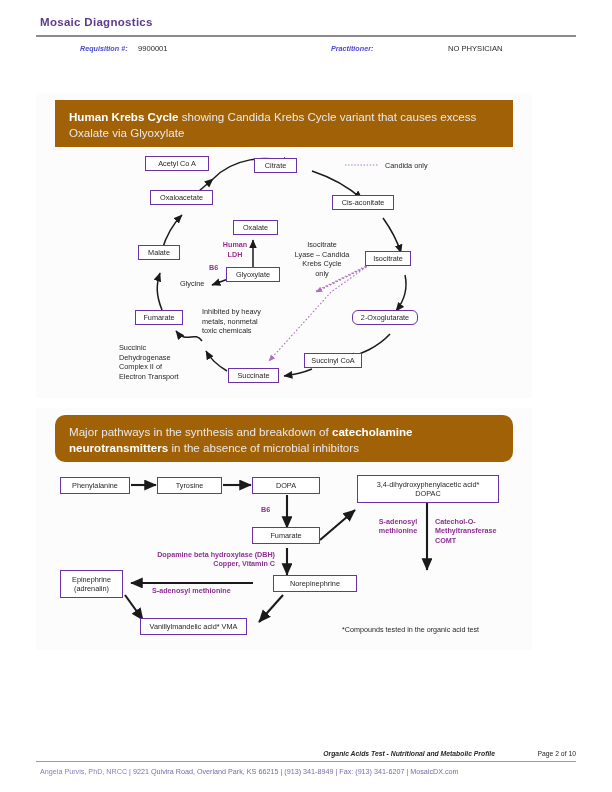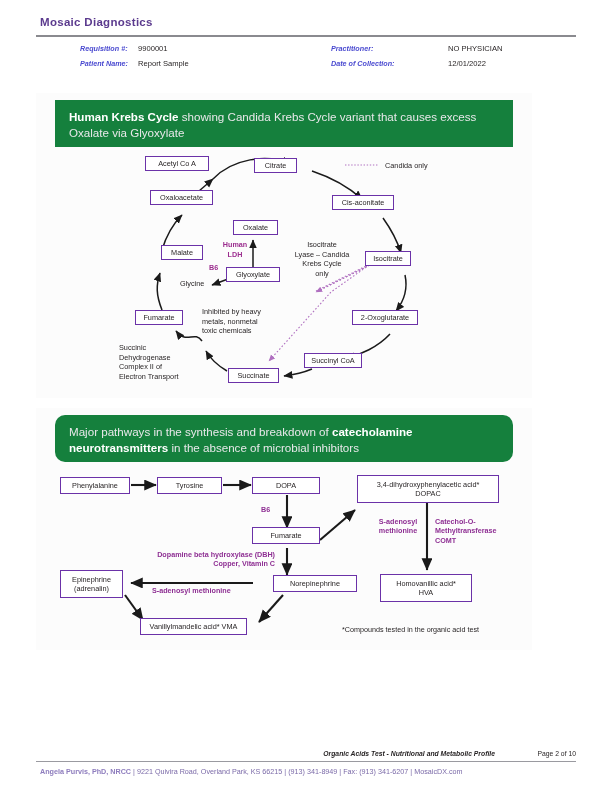--- a/index.html
+++ b/index.html
@@ -16,21 +16,21 @@
   .brand-rule{position:absolute;left:36px;top:35px;width:540px;height:1.5px;background:#8a8a8f;}
 
   .info{position:absolute;left:36px;top:44px;width:544px;font-size:7.4px;}
   .info-row{position:relative;height:15px;}
   .lbl{position:absolute;font-style:italic;font-weight:bold;color:#4a4ad0;font-size:7.2px;}
   .val{position:absolute;color:#231f20;font-size:7.6px;}
   .c1{left:0px;margin-left:44px;} .c2{left:102px;} .c3{left:295px;} .c4{left:412px;}
 
   
   .panel{position:absolute;background:#fcfcfc;}
-  .banner{position:absolute;background:#15803d;color:#e8e8ea;
+  .banner{position:absolute;background:#a16207;color:#e8e8ea;
           font-size:11.6px;line-height:16px;padding:9px 14px 10px 14px;
           box-sizing:border-box;}
   .banner b{color:#ffffff;font-weight:bold;}
 
   
   .dg{position:absolute;}
   .node{position:absolute;box-sizing:border-box;border:1.1px solid #6b32a8;
         background:#ffffff;color:#231f20;font-size:7.3px;line-height:9.4px;
         display:flex;align-items:center;justify-content:center;text-align:center;}
   .plain{position:absolute;font-size:7.3px;line-height:9.6px;color:#231f20;}
@@ -40,42 +40,36 @@
   .foot-note{position:absolute;font-size:7.2px;color:#231f20;}
 
   svg.lay{position:absolute;left:0;top:0;overflow:visible;}
 
   
   .f-title{position:absolute;right:117px;top:750px;font-size:6.8px;font-style:italic;
            font-weight:bold;color:#231f20;white-space:nowrap;}
   .f-page{position:absolute;right:36px;top:750px;font-size:6.8px;color:#231f20;white-space:nowrap;}
   .f-rule{position:absolute;left:36px;top:761px;width:540px;height:1.2px;background:#9a9aa0;}
   .f-addr{position:absolute;left:40px;top:767px;font-size:7.2px;color:#7b6aa8;white-space:nowrap;}
-  .f-addr b{color:#8d7cbd;font-weight:bold;}
+  .f-addr b{color:#8d7cbd;font-weight:normal;}
 </style>
 </head>
 <body>
 
 <div class="page">
 
   <div class="brand">Mosaic Diagnostics</div>
   <div class="brand-rule"></div>
 
   <div class="info">
     <div class="info-row">
       <span class="lbl c1">Requisition #:</span>
       <span class="val c2">9900001</span>
       <span class="lbl c3">Practitioner:</span>
       <span class="val c4">NO PHYSICIAN</span>
-    </div>
-    <div class="info-row">
-      <span class="lbl c1">Patient Name:</span>
-      <span class="val c2">Report Sample</span>
-      <span class="lbl c3">Date of Collection:</span>
-      <span class="val c4">12/01/2022</span>
     </div>
   </div>
 
   <div class="panel" style="left:36px;top:93px;width:496px;height:305px;"></div>
 
   <div class="banner" style="left:55px;top:100px;width:458px;height:47px;">
     <b>Human Krebs Cycle</b><span> showing Candida Krebs Cycle variant that causes excess Oxalate via Glyoxylate</span>
   </div>
 
   <div class="dg" style="left:120px;top:155px;width:330px;height:240px;">
@@ -127,25 +121,25 @@
 
       <g stroke="#b070c0" stroke-width="1.1" stroke-dasharray="1.4,1.7">
         <path d="M225,10 L258,10" fill="none"></path>
       </g>
     </svg>
 
     <div class="node" style="left:25px;top:1px;width:64px;height:15px;">Acetyl Co A</div>
     <div class="node" style="left:134px;top:3px;width:43px;height:15px;">Citrate</div>
     <div class="node" style="left:212px;top:40px;width:62px;height:15px;">Cis-aconitate</div>
     <div class="node" style="left:245px;top:96px;width:46px;height:15px;">Isocitrate</div>
-    <div class="node" style="left:232px;top:155px;width:66px;height:15px;">2-Oxoglutarate</div>
+    <div class="node" style="left:232px;top:155px;width:66px;height:15px;border-radius:6px;">2-Oxoglutarate</div>
     <div class="node" style="left:184px;top:198px;width:58px;height:15px;">Succinyl CoA</div>
     <div class="node" style="left:108px;top:213px;width:51px;height:15px;">Succinate</div>
     <div class="node" style="left:15px;top:155px;width:48px;height:15px;">Fumarate</div>
-    <div class="node" style="left:18px;top:90px;width:42px;height:15px;margin-left:23px;">Malate</div>
+    <div class="node" style="left:18px;top:90px;width:42px;height:15px;">Malate</div>
     <div class="node" style="left:30px;top:35px;width:63px;height:15px;">Oxaloacetate</div>
     <div class="node" style="left:113px;top:65px;width:45px;height:15px;">Oxalate</div>
     <div class="node" style="left:106px;top:112px;width:54px;height:15px;">Glyoxylate</div>
 
     <div class="plain" style="left:60px;top:124px;">Glycine</div>
     <div class="pur" style="left:98px;top:85px;width:34px;text-align:center;white-space:pre-line;">Human
 LDH</div>
     <div class="pur" style="left:89px;top:108px;">B6</div>
     <div class="plain" style="left:168px;top:85px;width:68px;text-align:center;white-space:pre-line;">Isocitrate
 Lyase – Candida
@@ -186,22 +180,20 @@
     <div class="node" style="left:5px;top:7px;width:70px;height:17px;">Phenylalanine</div>
     <div class="node" style="left:102px;top:7px;width:65px;height:17px;">Tyrosine</div>
     <div class="node" style="left:197px;top:7px;width:68px;height:17px;">DOPA</div>
     <div class="node" style="left:197px;top:57px;width:68px;height:17px;">Fumarate</div>
     <div class="node" style="left:197px;top:105px;width:84px;height:17px;margin-left:21px;">Norepinephrine</div>
     <div class="node" style="left:5px;top:100px;width:63px;height:28px;white-space:pre-line;">Epinephrine
 (adrenalin)</div>
     <div class="node" style="left:85px;top:148px;width:107px;height:17px;">Vanillylmandelic acid* VMA</div>
     <div class="node" style="left:302px;top:5px;width:142px;height:28px;white-space:pre-line;">3,4-dihydroxyphenylacetic acid*
 DOPAC</div>
-    <div class="node" style="left:325px;top:104px;width:92px;height:28px;white-space:pre-line;">Homovanillic acid*
-HVA</div>
 
     <div class="pur2" style="left:206px;top:35px;">B6</div>
     <div class="pur2" style="left:90px;top:80px;width:130px;text-align:right;white-space:pre-line;">Dopamine beta hydroxylase (DBH)
 Copper, Vitamin C</div>
     <div class="pur2" style="left:97px;top:116px;">S-adenosyl methionine</div>
     <div class="pur2" style="left:313px;top:47px;width:60px;text-align:center;white-space:pre-line;">S-adenosyl
 methionine</div>
     <div class="pur2" style="left:380px;top:47px;width:82px;white-space:pre-line;">Catechol-O-
 Methyltransferase
 COMT</div>

